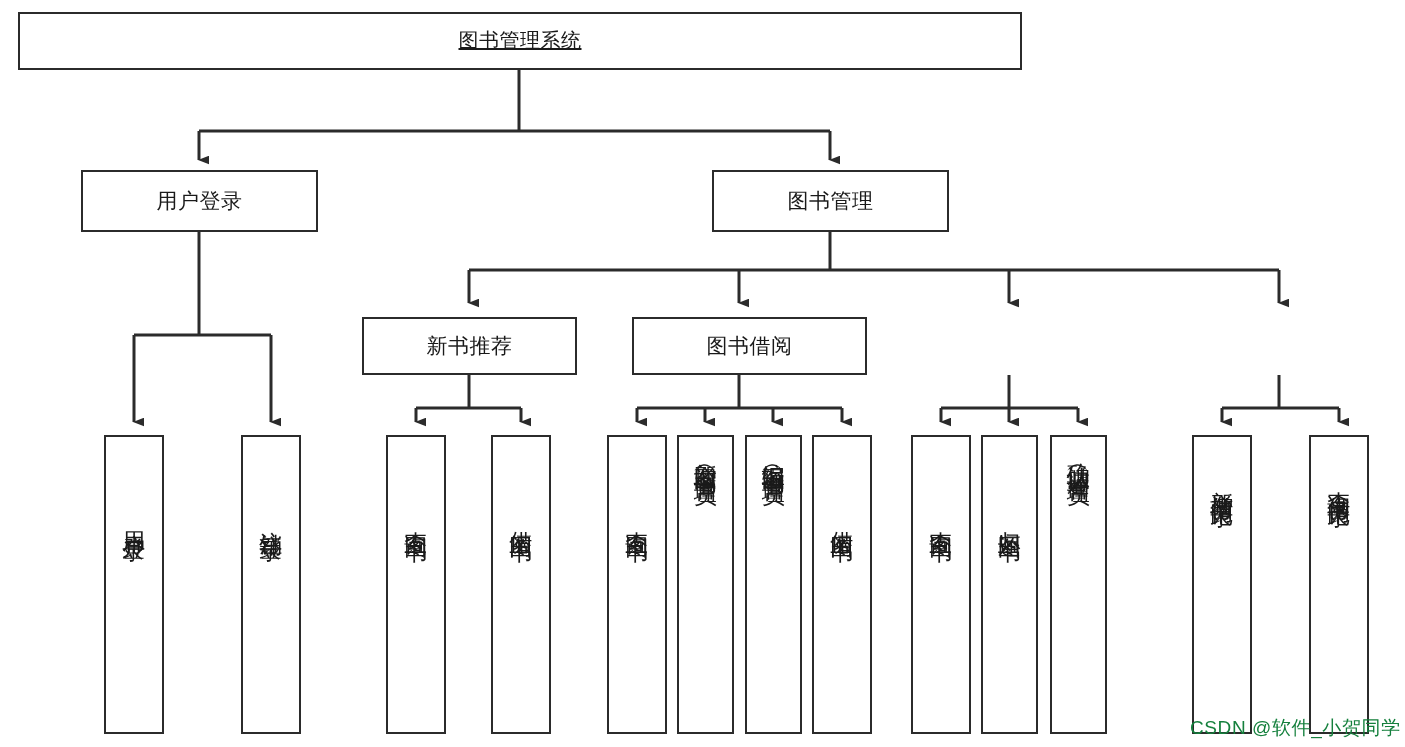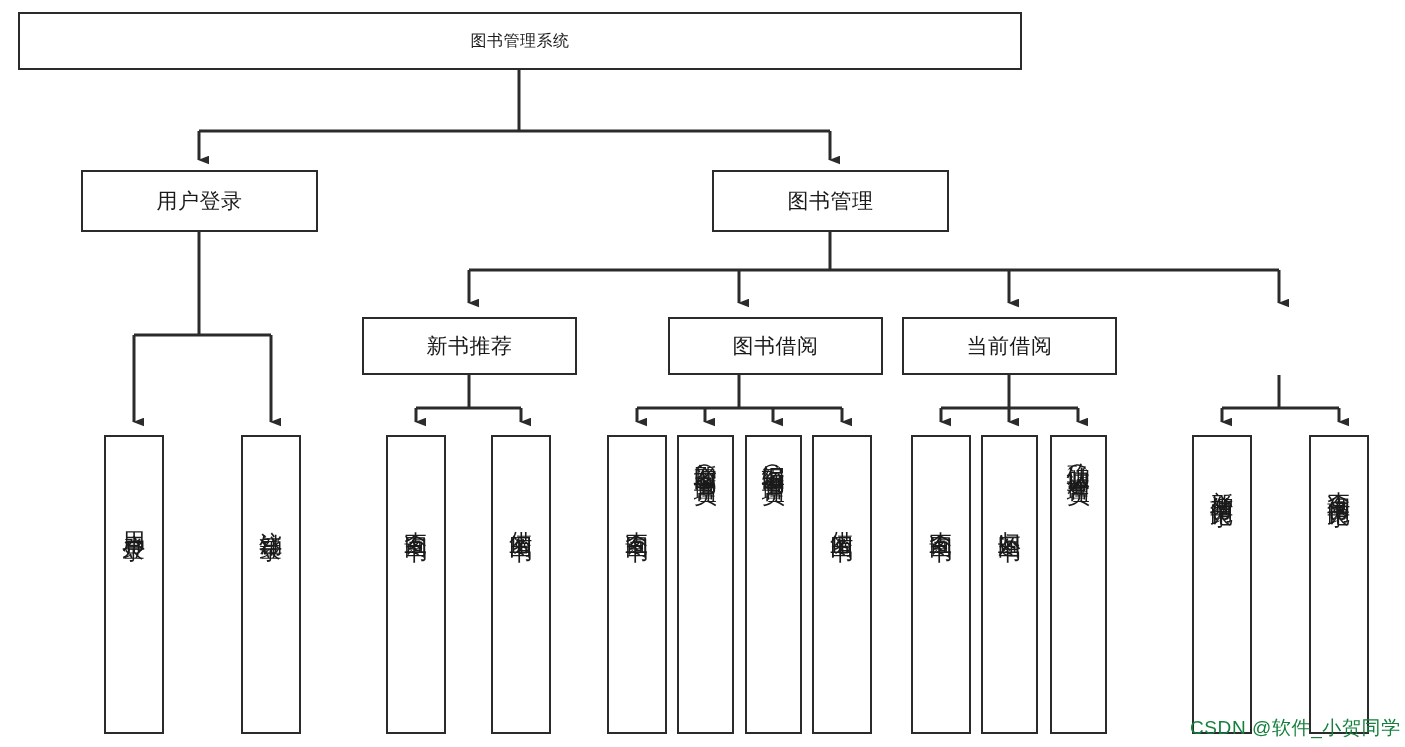--- a/index.html
+++ b/index.html
@@ -43,21 +43,22 @@
     line-height: 1.28;
     letter-spacing: 0.5px;
     white-space: pre-line;
     text-align: center;
   }
   
   .node.horiz .label {
     font-size: 21px;
   }
   .node.root .label {
-    font-size: 16px;
+    font-size: 20px;
+    text-decoration: underline;
   }
   
   .node.vert {
     align-items: flex-start;
     justify-content: center;
     padding-top: 0;
   }
   .node.vert .label {
     writing-mode: vertical-rl;
     text-orientation: upright;
@@ -141,27 +142,24 @@
   </div>
 
   <div class="node horiz" style="left:362px; top:317px; width:215px; height:58px;">
     <span class="label">新书推荐</span>
   </div>
 
   <div class="node horiz" style="left:712px; top:170px; width:237px; height:62px;">
     <span class="label">图书管理</span>
   </div>
 
-  <div class="node horiz" style="left:632px; top:317px; width:215px; height:58px;margin-left:36px;">
+  <div class="node horiz" style="left:632px; top:317px; width:235px; height:58px;">
     <span class="label">图书借阅</span>
   </div>
 
-  <div class="node horiz" style="left:902px; top:317px; width:215px; height:58px;">
-    <span class="label">当前借阅</span>
-  </div>
 
 
   <div class="node vert" style="left:104px; top:435px; width:60px; height:299px; padding-top:76px;">
     <span class="label">用户登录</span>
   </div>
 
   <div class="node vert" style="left:241px; top:435px; width:60px; height:299px; padding-top:76px;">
     <span class="label">注销登录</span>
   </div>
 

